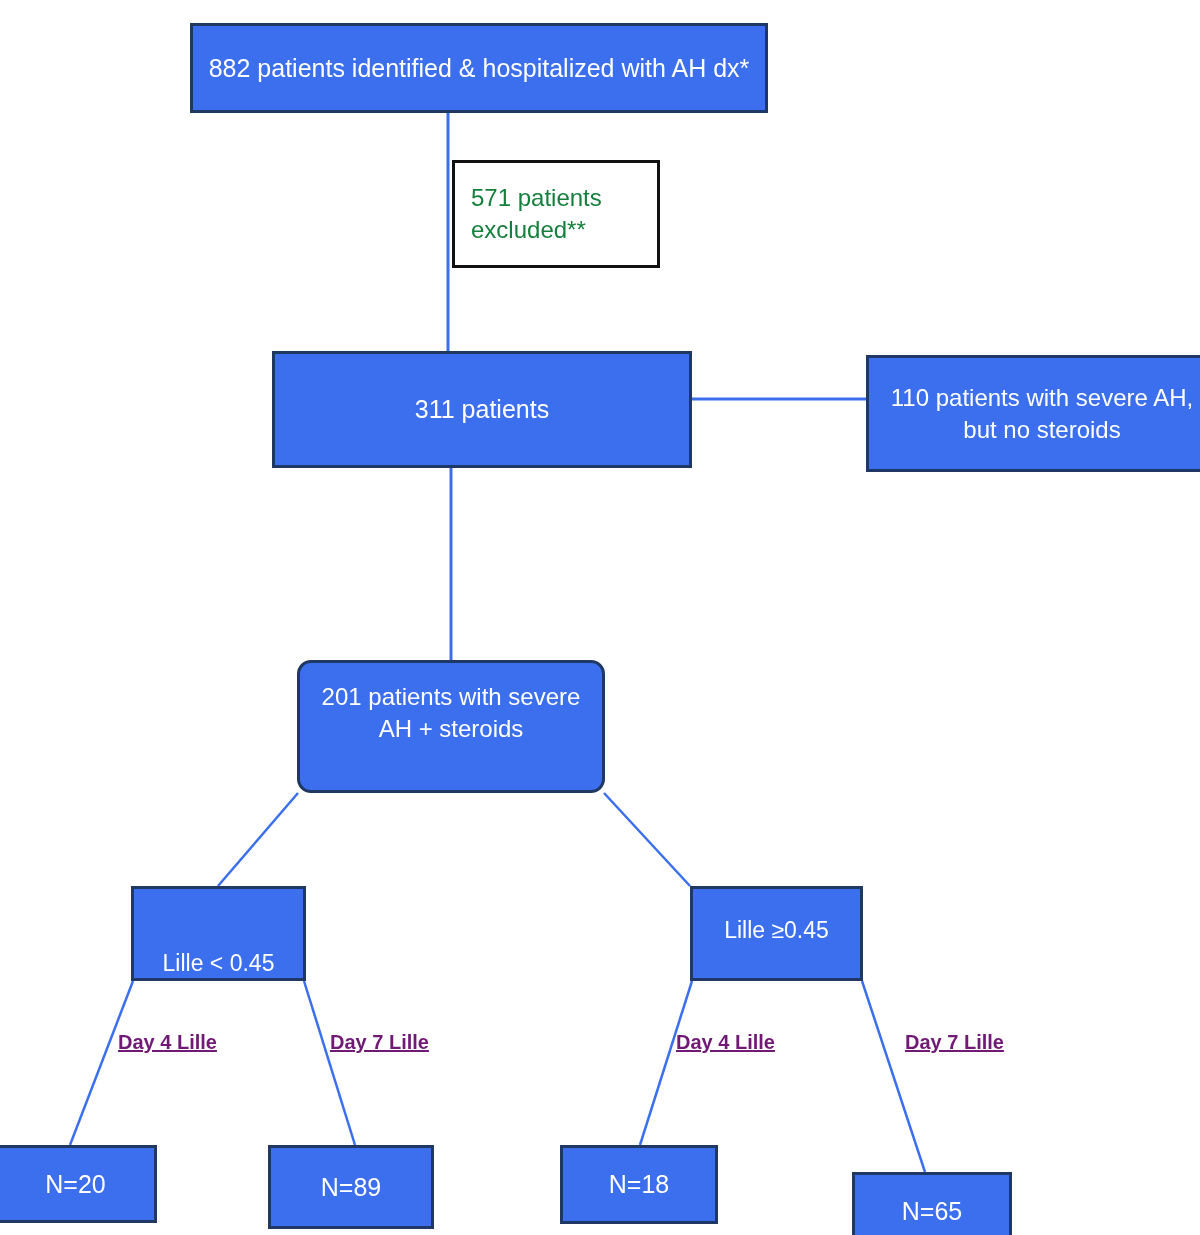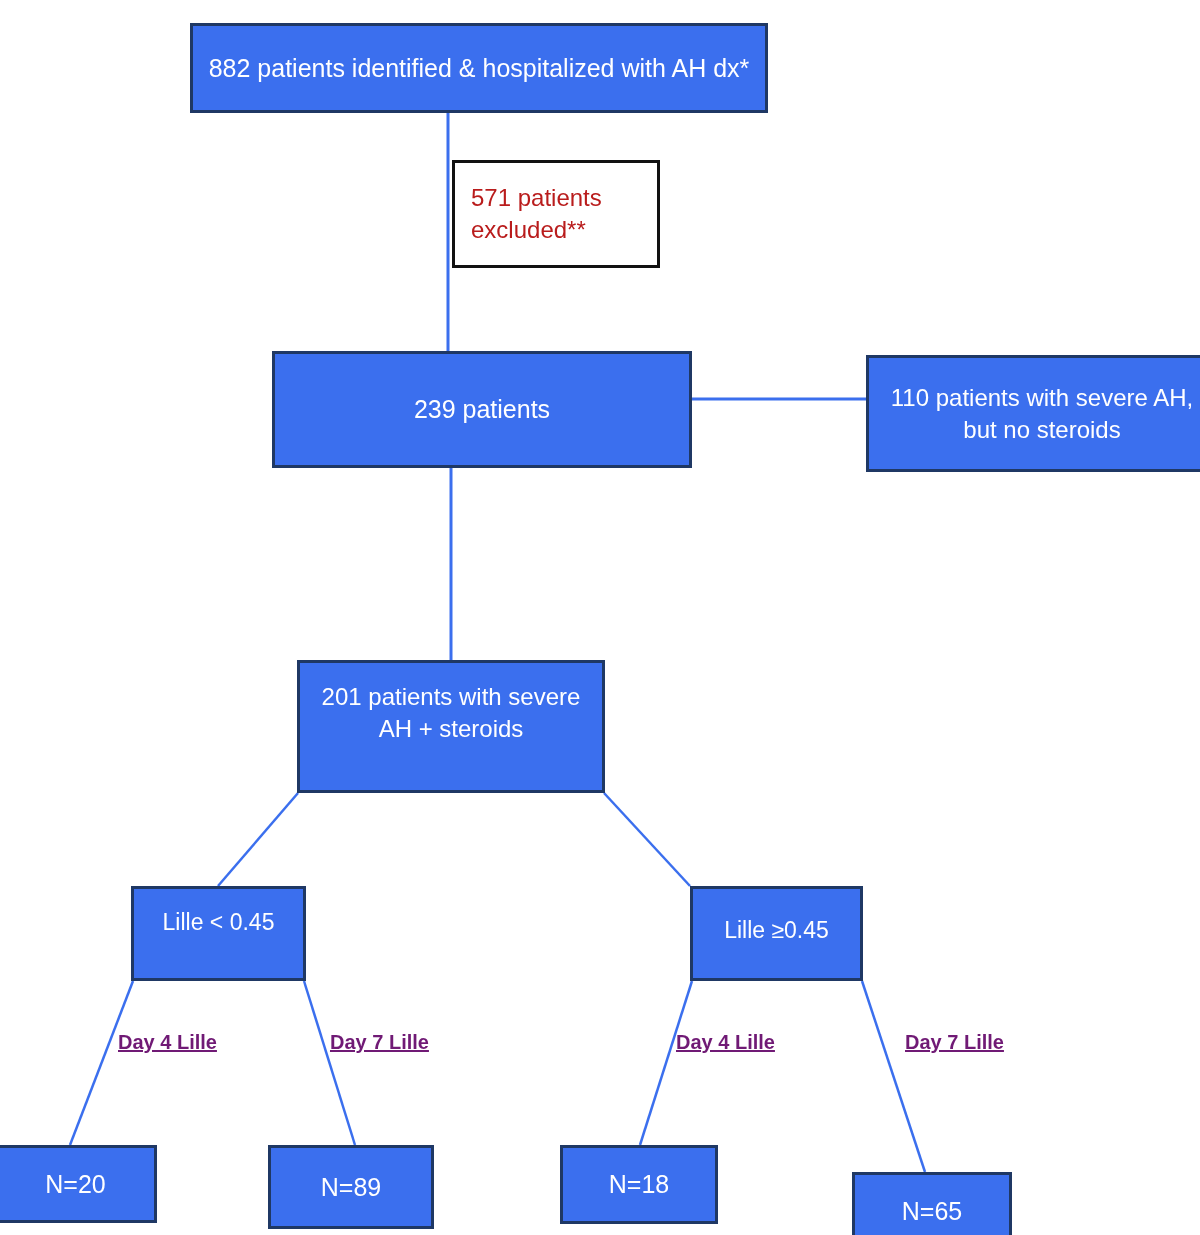--- a/index.html
+++ b/index.html
@@ -35,21 +35,21 @@
     text-align: center;
   }
   .node-blue {
     background: #3B6FEE;
     border: 3px solid #1F3864;
     color: #ffffff;
   }
   .node-white {
     background: #ffffff;
     border: 3px solid #111111;
-    color: #b91c1c;
+    color: #15803d;
     justify-content: flex-start;
     text-align: left;
   }
   .node-label {
     display: block;
     line-height: 1.32;
     font-weight: 400;
     padding: 0 8px;
   }
   .edge-label {
@@ -88,32 +88,32 @@
 
   <div class="node node-blue" style="left:190px; top:2px; width:578px; height:90px; font-size:25px;margin-top:21px;">
     <span class="node-label">882 patients identified &amp; hospitalized with AH dx*</span>
   </div>
 
   <div class="node node-white" style="left:452px; top:160px; width:208px; height:108px; font-size:24px; padding-left:16px;">
     <span class="node-label" style="padding:0;">571 patients excluded**</span>
   </div>
 
   <div class="node node-blue" style="left:272px; top:351px; width:420px; height:117px; font-size:25px;">
-    <span class="node-label">239 patients</span>
+    <span class="node-label">311 patients</span>
   </div>
 
   <div class="node node-blue" style="left:866px; top:355px; width:352px; height:117px; font-size:24px;">
     <span class="node-label">110 patients with severe AH, but no steroids</span>
   </div>
 
-  <div class="node node-blue" style="left:297px; top:660px; width:308px; height:133px; font-size:24px; align-items:flex-start; padding-top:18px;">
+  <div class="node node-blue" style="left:297px; top:660px; width:308px; height:133px; font-size:24px; align-items:flex-start; padding-top:18px;border-radius:14px;">
     <span class="node-label">201 patients with severe AH + steroids</span>
   </div>
 
-  <div class="node node-blue" style="left:131px; top:886px; width:175px; height:95px; font-size:23px; align-items:flex-start; padding-top:18px;">
+  <div class="node node-blue" style="left:131px; top:886px; width:175px; height:95px; font-size:23px; align-items:flex-end; padding-top:18px;">
     <span class="node-label">Lille &lt; 0.45</span>
   </div>
 
   <div class="node node-blue" style="left:690px; top:886px; width:173px; height:95px; font-size:23px; align-items:flex-start; padding-top:26px;">
     <span class="node-label">Lille ≥0.45</span>
   </div>
 
   <div class="edge-label" style="left:118px; top:1031px; font-size:20px;">Day 4 Lille</div>
 
   <div class="edge-label" style="left:330px; top:1031px; font-size:20px;">Day 7 Lille</div>

